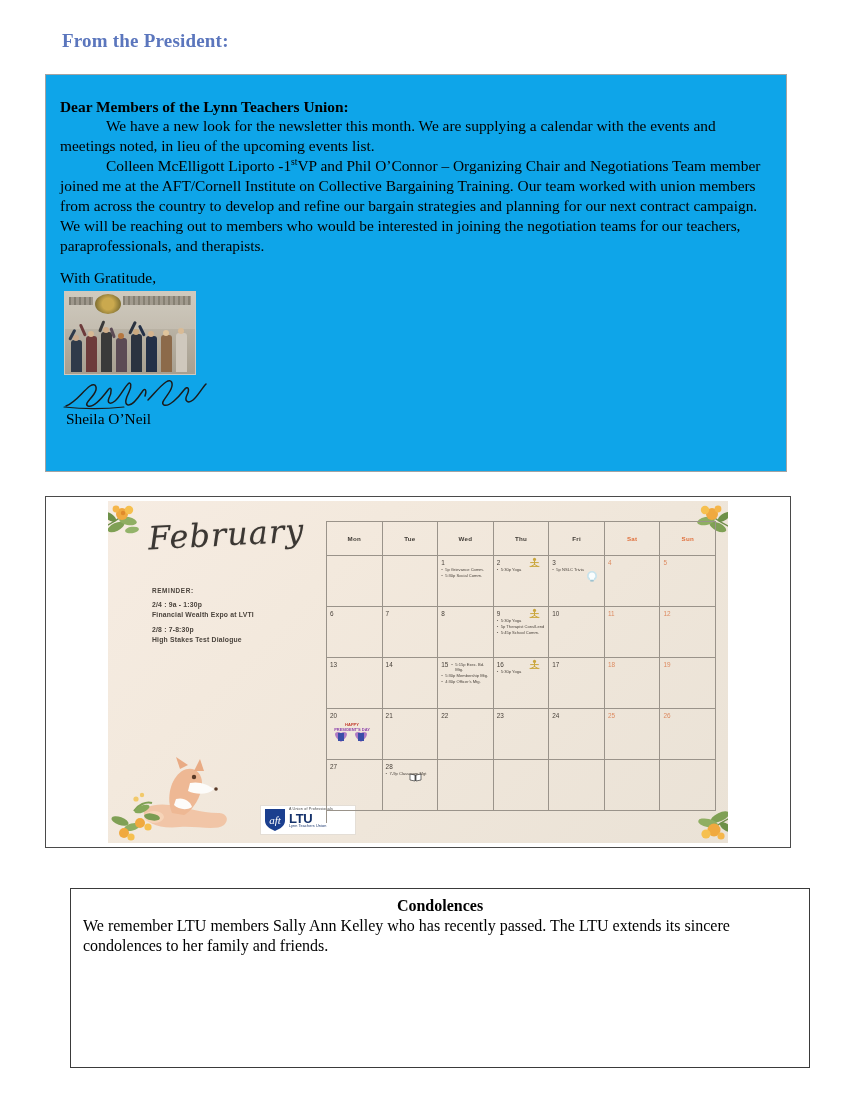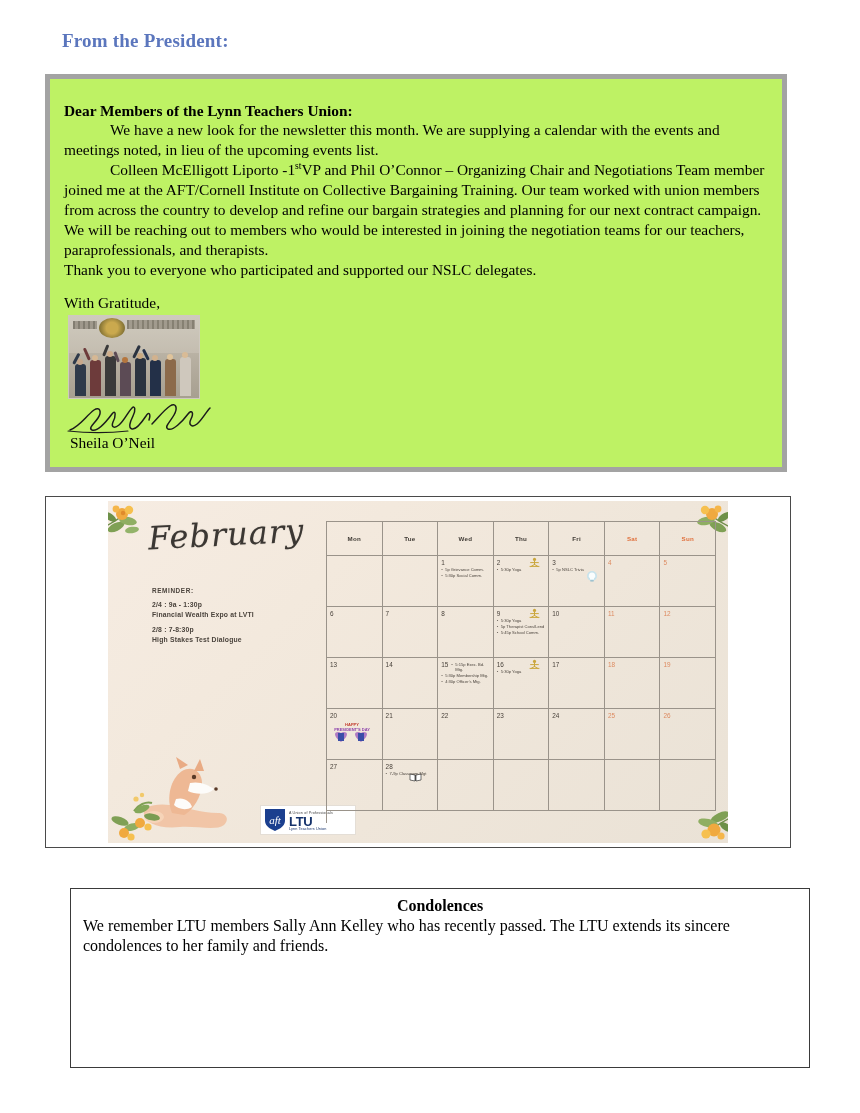--- a/index.html
+++ b/index.html
@@ -16,21 +16,21 @@
   .pres-header{
     position:absolute;left:62px;top:30px;
     font-family:"Liberation Serif", serif;
     font-weight:bold;font-size:19px;color:#5b76bd;
     letter-spacing:.2px;
   }
 
   
   .letter-box{
     position:absolute;left:45px;top:74px;width:742px;height:398px;
-    border:5px solid #a3a3a3;background:#bef264;box-sizing:border-box;
+    border:1px solid #a3a3a3;background:#0ea5e9;box-sizing:border-box;
   }
   .letter-inner{padding:22px 16px 10px 14px;}
   .salutation{font-weight:bold;font-size:15.4px;line-height:1.25;}
   .para{font-size:15.4px;line-height:1.30;margin:0;text-align:left;}
   .para.indent{text-indent:46px;}
   .sup{font-size:9.6px;vertical-align:super;}
   .closing{font-size:15.4px;line-height:1.30;margin-top:12px;}
 
   
   .photo-wrap{margin-top:2px;margin-left:4px;}
@@ -90,21 +90,21 @@
   }
   .reminder{margin-top:34px;margin-left:32px;font-family:"Liberation Sans", sans-serif;color:#4a433c;}
   .rem-title{font-size:6.4px;font-weight:bold;letter-spacing:.6px;margin-bottom:6px;}
   .rem-line{font-size:6.8px;font-weight:bold;line-height:1.45;letter-spacing:.2px;}
   .rem-gap{height:5px;}
 
   .fox{position:absolute;left:22px;bottom:4px;width:104px;height:86px;}
 
   .ltu-logo{
     position:absolute;left:152px;bottom:8px;width:96px;height:30px;
-    background:#fff;border:1px solid #e4ded6;display:flex;align-items:flex-end;padding:2px 3px;box-sizing:border-box;
+    background:#fff;border:1px solid #e4ded6;display:flex;align-items:flex-start;padding:2px 3px;box-sizing:border-box;
   }
   .aft-shield{width:22px;height:24px;flex:0 0 auto;}
   .ltu-text{margin-left:3px;line-height:1;}
   .ltu-sub1{font-family:"Liberation Sans",sans-serif;font-size:3.6px;color:#444;letter-spacing:.2px;}
   .ltu-main{font-family:"Liberation Sans",sans-serif;font-weight:bold;font-size:13px;color:#15326b;letter-spacing:-.3px;line-height:1;}
   .ltu-sub2{font-family:"Liberation Sans",sans-serif;font-size:3.8px;color:#15326b;letter-spacing:.1px;}
 
   
   .cal-grid{
     position:absolute;left:218px;top:20px;width:390px;height:302px;
@@ -156,21 +156,20 @@
 
   <div class="letter-box">
     <div class="letter-inner">
       <div class="salutation">Dear Members of the Lynn Teachers Union:</div>
 
       <p class="para indent">We have a new look for the newsletter this month.  We are supplying a calendar with the events and meetings noted, in lieu of the upcoming events list.</p>
 
       <p class="para indent"><span>Colleen McElligott Liporto -1</span><span class="sup">st</span><span>VP and Phil O’Connor – Organizing Chair and Negotiations Team member joined me at the AFT/Cornell Institute on Collective Bargaining Training.  Our team worked with union members from across the country to develop and refine our bargain strategies and planning for our next contract campaign.  We will be reaching out to members who would be interested in joining the negotiation teams for our teachers, paraprofessionals, and therapists.</span></p>
 
 
-      <p class="para">Thank you to everyone who participated and supported our NSLC delegates.</p>
 
       <div class="closing">With Gratitude,</div>
 
       <div class="photo-wrap">
         <div class="photo">
           <div class="ph-wall"></div>
           <div class="ph-wall2"></div>
           <div class="ph-seal"></div>
           <div class="ph-banner"></div>
           <div class="ph-banner2"></div>

